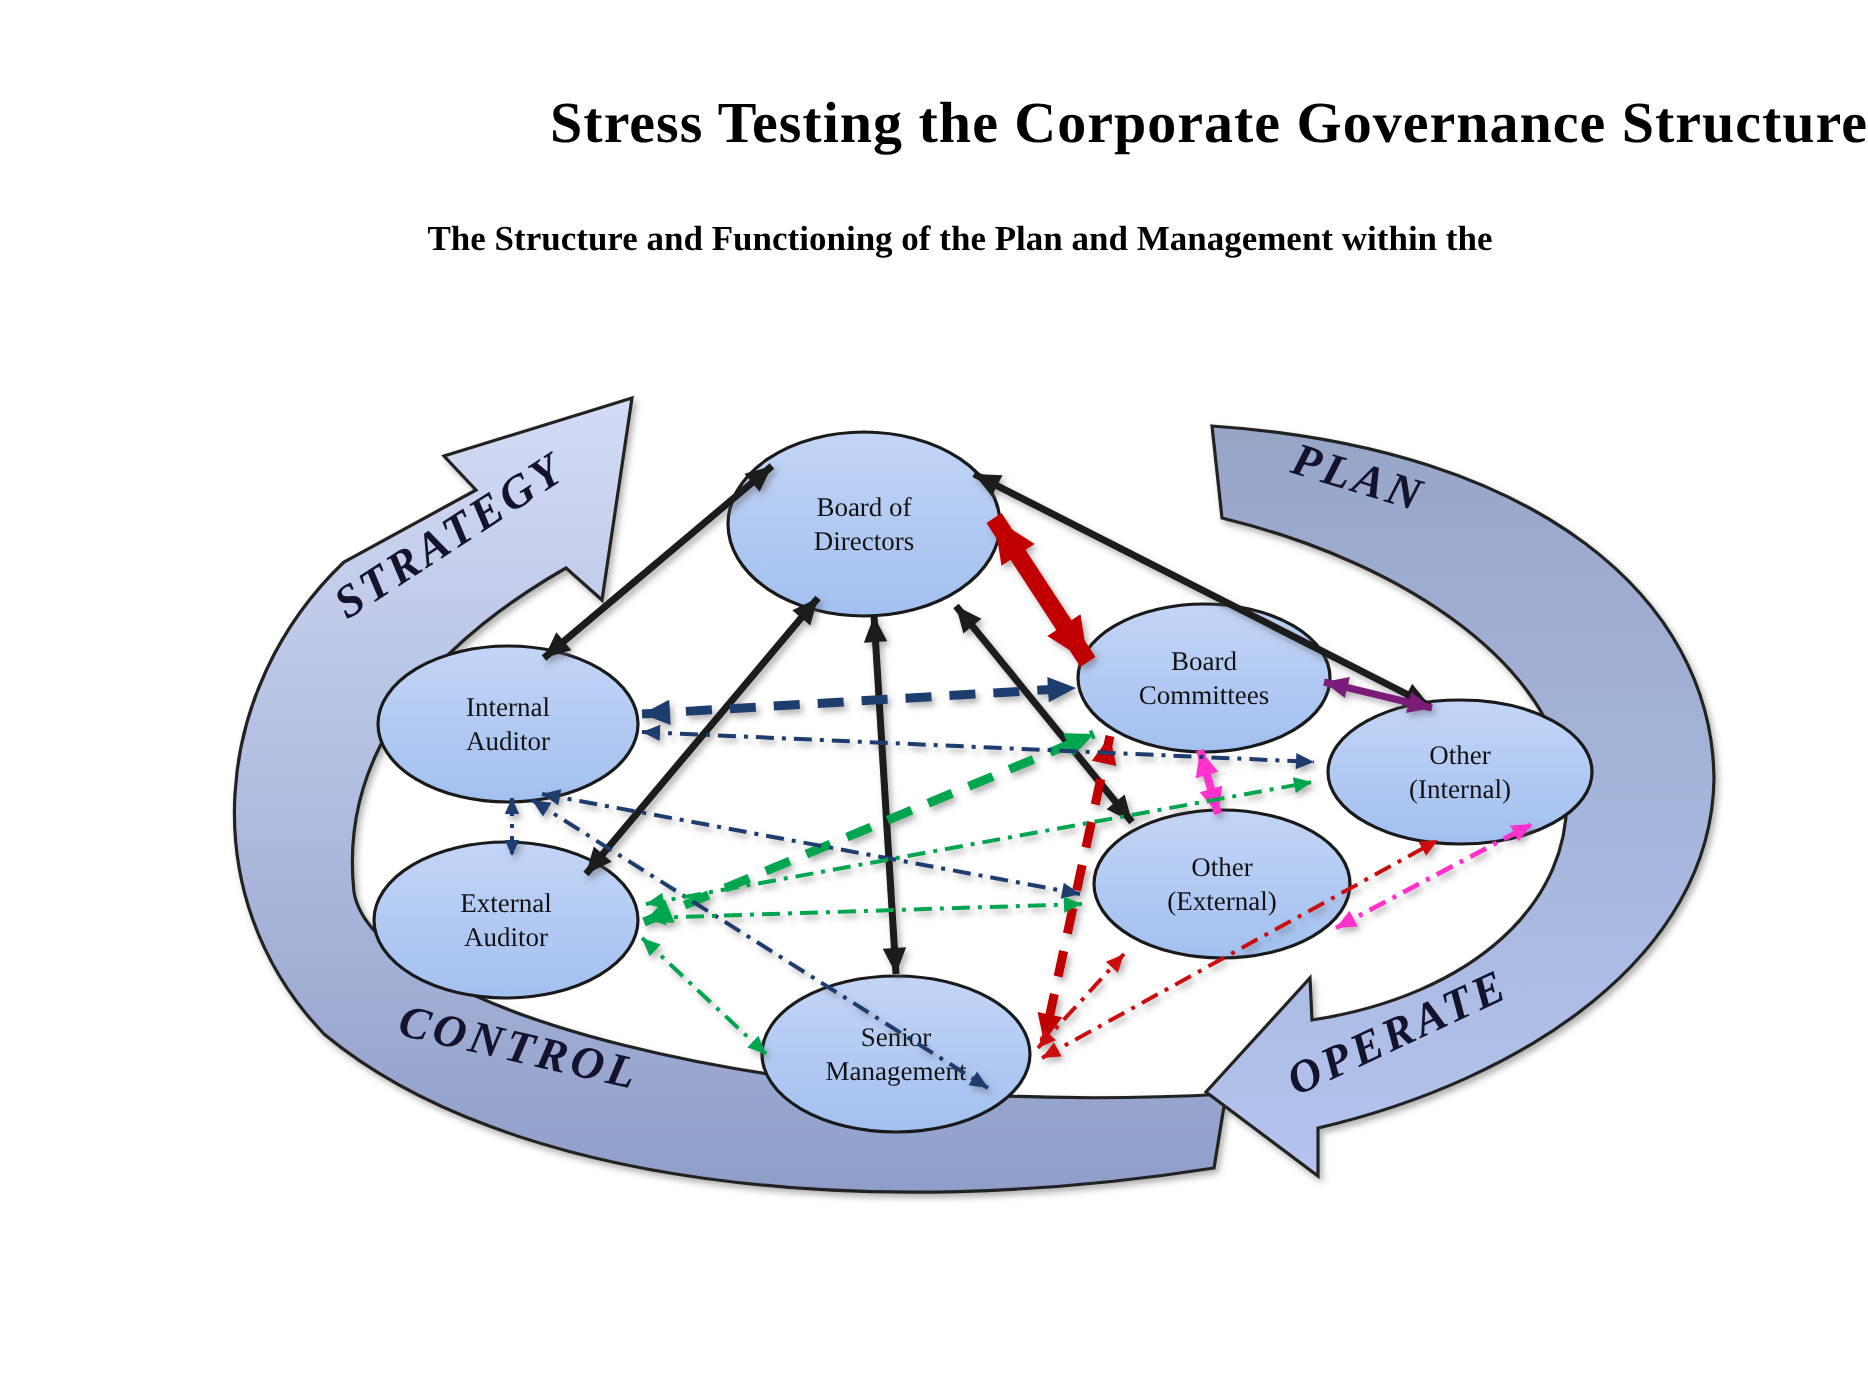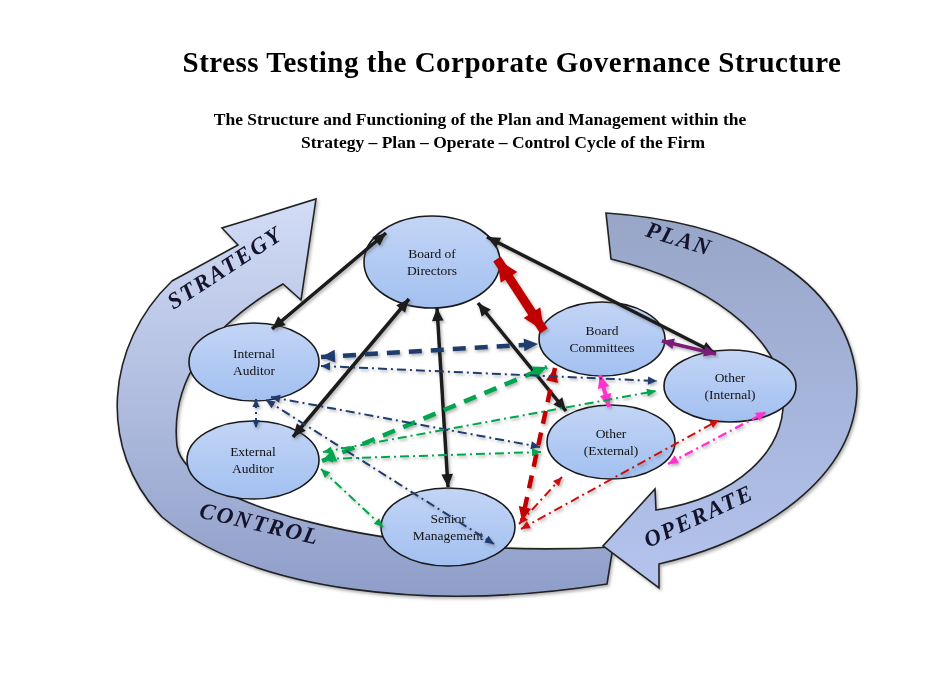--- a/index.html
+++ b/index.html
@@ -1,34 +1,33 @@
 <!DOCTYPE html>
 <html><head>
 <meta charset="utf-8">
 <style>
   html,body{margin:0;padding:0;}
   body{width:934px;height:700px;background:#ffffff;position:relative;overflow:hidden;
        font-family:"Liberation Serif", serif;}
-  .title{position:absolute;top:46px;left:90px;width:844px;text-align:center;
+  .title{position:absolute;top:46px;left:90px;width:844px;text-align:right;
          font-size:29px;font-weight:bold;color:#000;letter-spacing:.5px;}
   .subtitle{position:absolute;top:108px;left:40px;width:880px;text-align:center;
             font-size:17.5px;font-weight:bold;color:#000;line-height:23px;}
   .subtitle .l2{padding-left:46px;display:block;}
   svg{position:absolute;top:0;left:0;}
   .band-label{font-family:"Liberation Serif",serif;font-style:italic;font-weight:bold;
               font-size:23px;fill:#13132b;letter-spacing:2px;}
   .node-label{font-family:"Liberation Serif",serif;font-size:13.5px;fill:#121212;}
 </style>
 </head>
 <body>
 
 <div class="title">Stress Testing the Corporate Governance Structure</div>
 <div class="subtitle">
   <span>The Structure and Functioning of the Plan and Management within the</span>
-  <span class="l2">Strategy – Plan – Operate – Control Cycle of the Firm</span>
 </div>
 
 <svg id="diagram" width="934" height="700" viewBox="0 0 934 700">
   <defs>
     <linearGradient id="leftBandGrad" x1="0" y1="0" x2="0" y2="1">
       <stop offset="0" stop-color="#d2dcf6"></stop>
       <stop offset="1" stop-color="#8f9ec9"></stop>
     </linearGradient>
     <linearGradient id="rightBandGrad" x1="0" y1="0" x2="0" y2="1">
       <stop offset="0" stop-color="#97a5c7"></stop>

